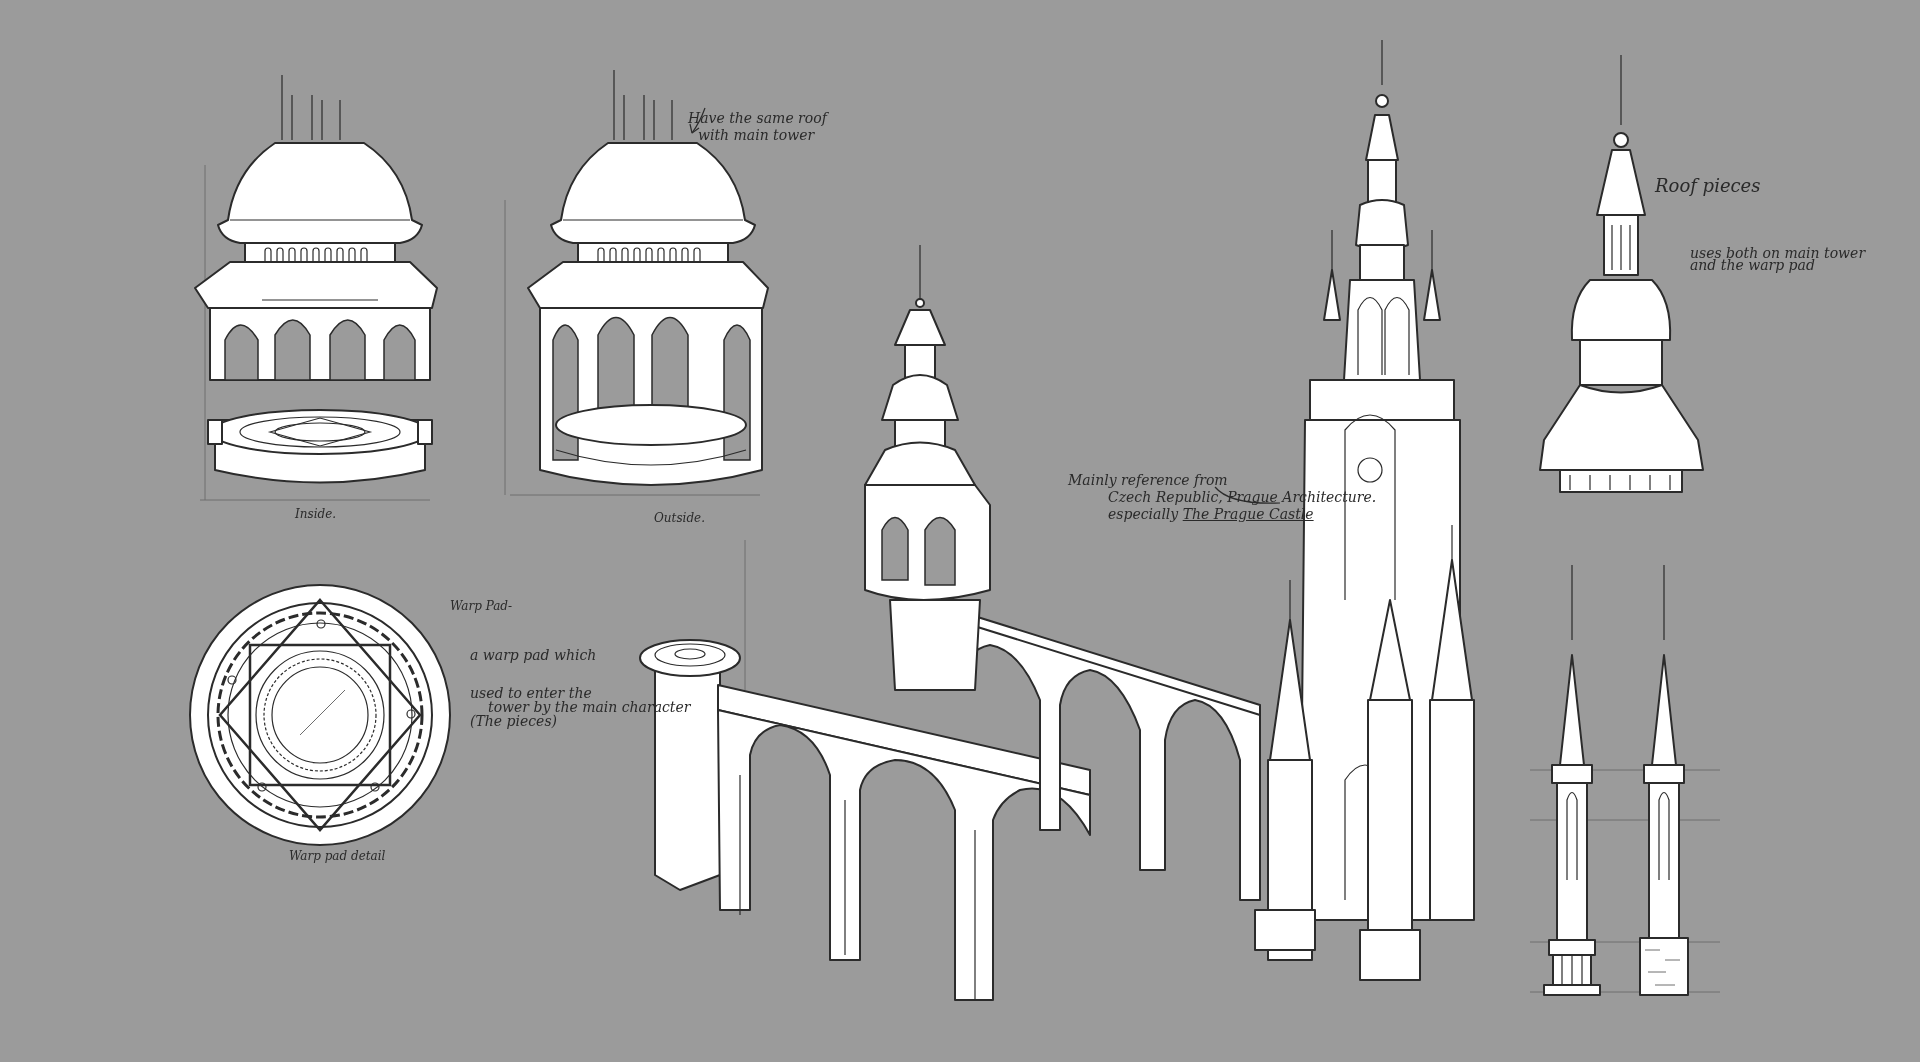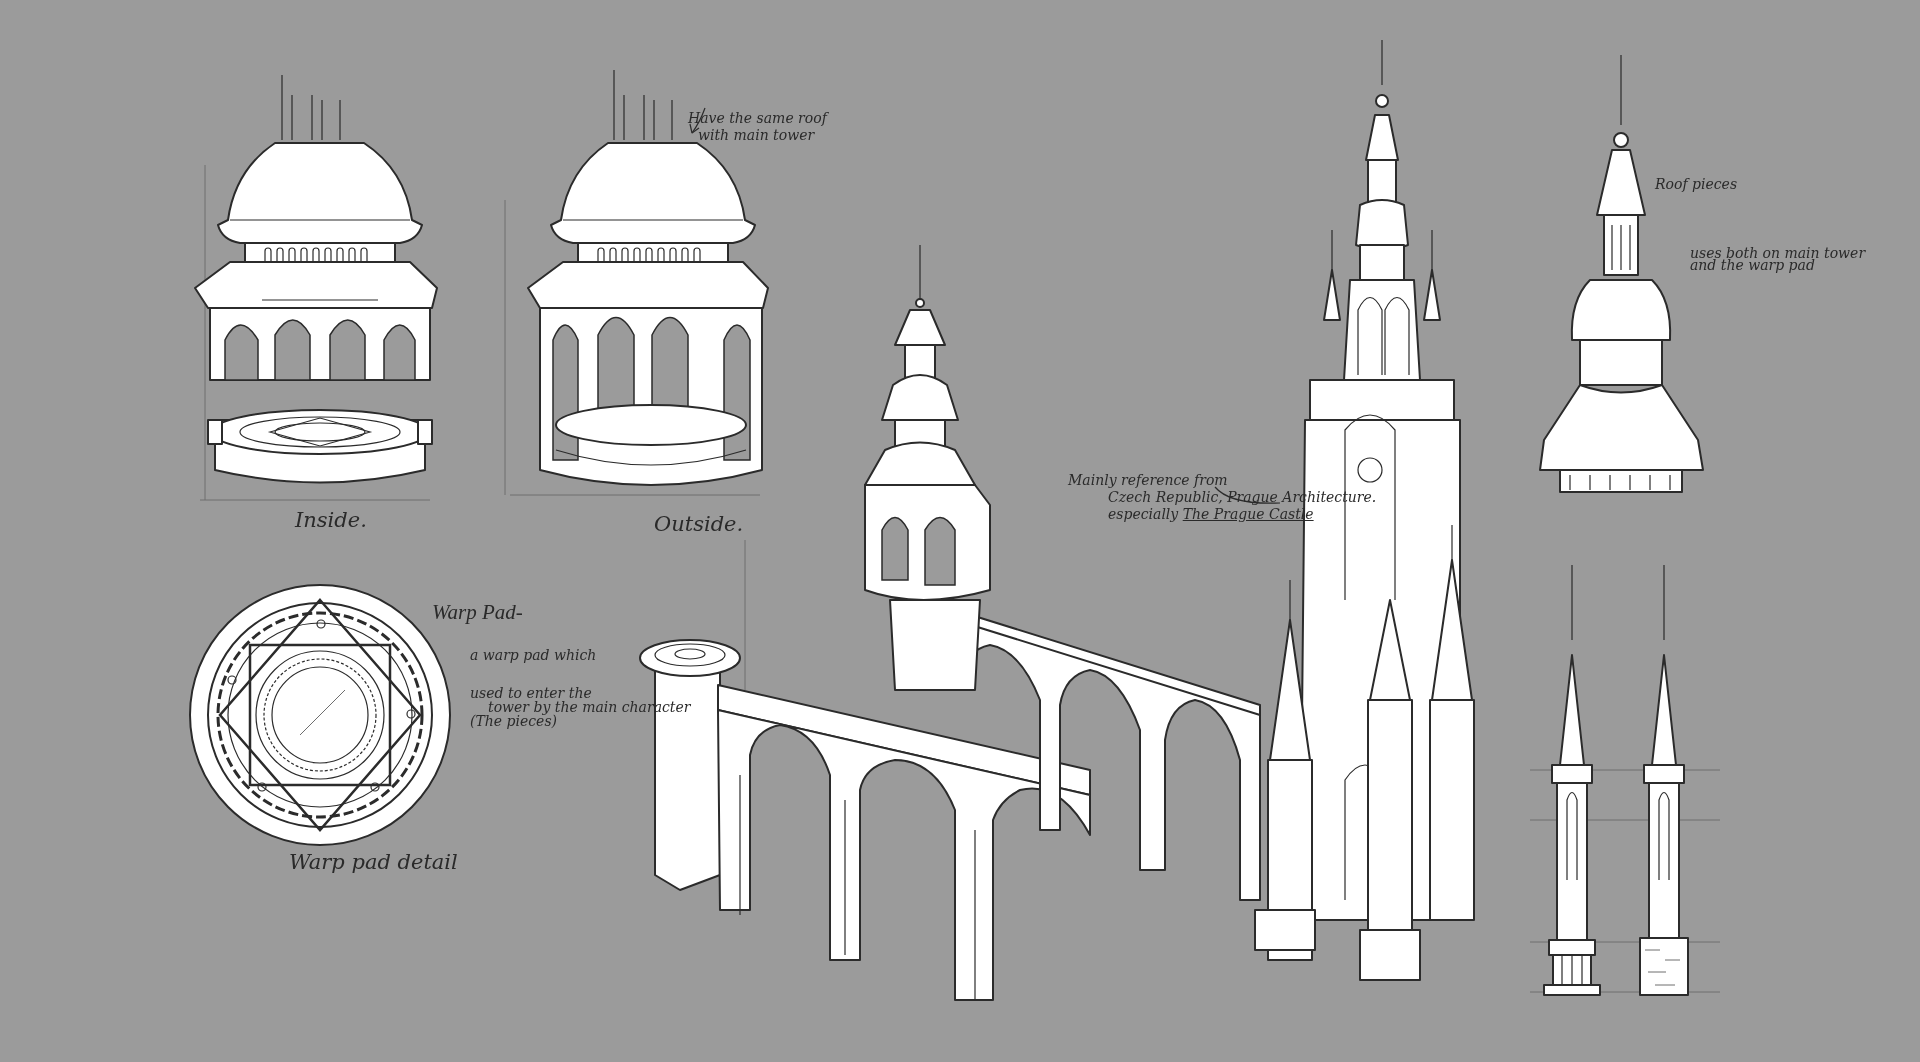--- a/index.html
+++ b/index.html
@@ -1,20 +1,20 @@
 <!DOCTYPE html>
 <html><head>
 <meta charset="utf-8">
 <style>
   html,body{margin:0;padding:0;}
   body{width:1920px;height:1062px;background:#9b9b9b;position:relative;overflow:hidden;font-family:"DejaVu Serif",serif;}
   .note{position:absolute;color:#2a2a2a;font-style:italic;line-height:1.15;white-space:nowrap;}
   .note.small{font-size:14px;margin-top:44px;}
-  .note.med{font-size:14px;}
-  .note.big{font-size:21px;text-align:right;}
+  .note.med{font-size:18px;}
+  .note.big{font-size:12px;text-align:right;}
   .u{text-decoration:underline;}
   svg{position:absolute;left:0;top:0;}
 </style>
 </head>
 <body>
 
 <svg width="1920" height="1062" viewBox="0 0 1920 1062">
   <defs>
     <style>
       .f{fill:#fff;stroke:#2b2b2b;stroke-width:2;stroke-linejoin:round;}
@@ -208,21 +208,21 @@
 
   <path class="t" d="M1215,487 Q1230,505 1280,503"></path>
 </svg>
 
 <div class="note big" style="left:295px;top:508px;">Inside.</div>
 <div class="note big" style="left:654px;top:512px;">Outside.</div>
 
 <div class="note small" style="left:688px;top:66px;">Have the same roof</div>
 <div class="note small" style="left:698px;top:83px;">with main tower</div>
 
-<div class="note big" style="left:432px;top:600px;font-family:Liberation Serif, serif;">Warp Pad-</div>
+<div class="note big" style="left:450px;top:600px;">Warp Pad-</div>
 <div class="note small" style="left:470px;top:603px;">a warp pad which</div>
 <div class="note small" style="left:470px;top:641px;">used to enter the</div>
 <div class="note small" style="left:488px;top:655px;">tower by the main character</div>
 <div class="note small" style="left:470px;top:669px;">(The pieces)</div>
 
 <div class="note big" style="left:262px;top:850px;margin-left:27px;">Warp pad detail</div>
 
 <div class="note small" style="left:1068px;top:428px;">Mainly reference from</div>
 <div class="note small" style="left:1108px;top:445px;">Czech Republic, Prague Architecture.</div>
 <div class="note small" style="left:1108px;top:462px;text-align:right;">

